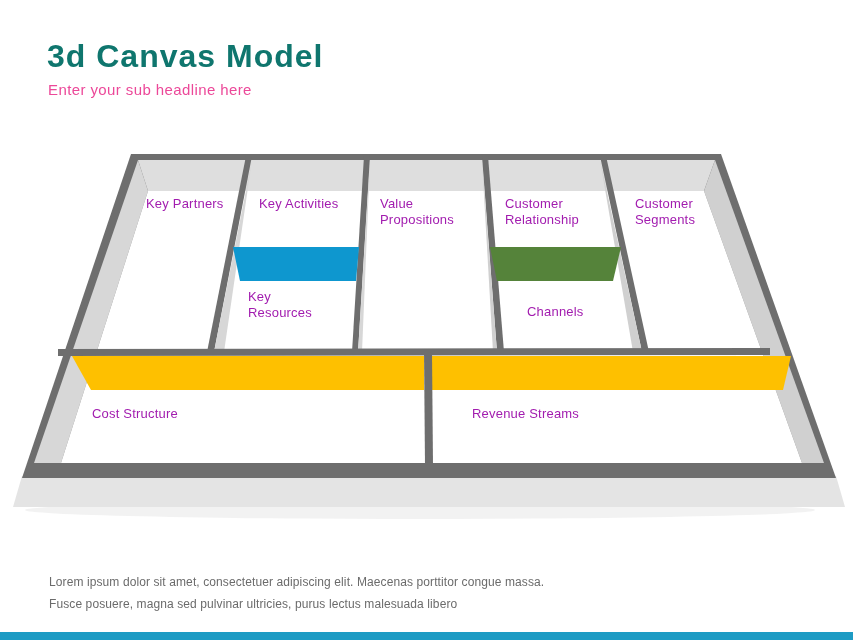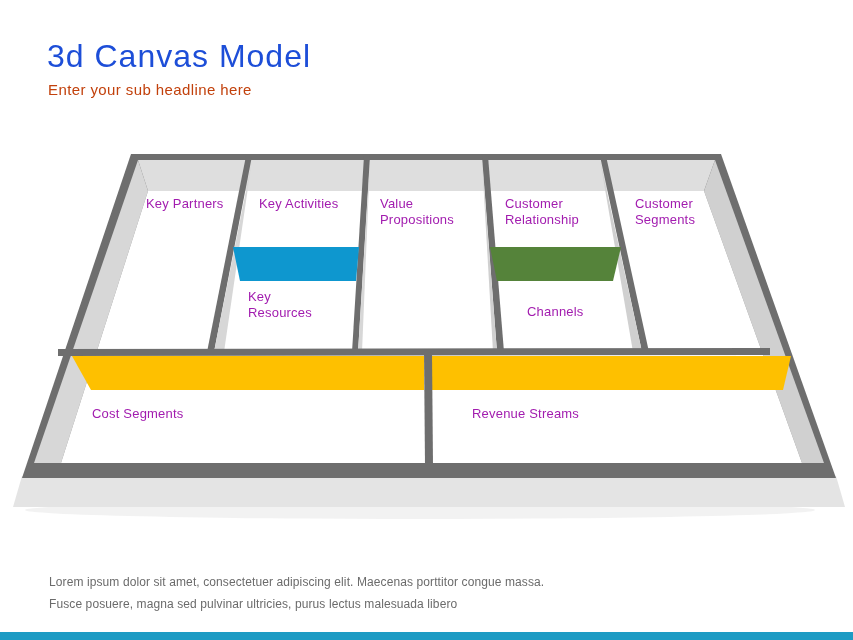--- a/index.html
+++ b/index.html
@@ -2,25 +2,25 @@
 <html><head>
 <meta charset="utf-8">
 <style>
   html,body{margin:0;padding:0;background:#ffffff;}
   .page{
     position:relative;width:853px;height:640px;background:#ffffff;overflow:hidden;
     font-family:"Liberation Sans", sans-serif;
   }
   .diagram-svg{position:absolute;left:0;top:0;width:853px;height:640px;}
   .page-title{
-    position:absolute;left:47px;top:38px;font-size:32px;font-weight:400;
-    color:#1d4ed8;letter-spacing:1px;
+    position:absolute;left:47px;top:38px;font-size:32px;font-weight:700;
+    color:#0f766e;letter-spacing:1px;
   }
   .page-subtitle{
-    position:absolute;left:48px;top:81px;font-size:15px;color:#c2410c;letter-spacing:.4px;
+    position:absolute;left:48px;top:81px;font-size:15px;color:#ec4899;letter-spacing:.4px;
   }
   .cell-label{
     position:absolute;font-size:13px;line-height:16px;color:#a21caf;letter-spacing:.2px;
   }
   .lbl-key-partners{left:146px;top:196px;width:80px;}
   .lbl-key-activities{left:259px;top:196px;width:80px;}
   .lbl-value-propositions{left:380px;top:196px;width:105px;}
   .lbl-customer-relationship{left:505px;top:196px;width:112px;}
   .lbl-customer-segments{left:635px;top:196px;width:95px;}
   .lbl-key-resources{left:248px;top:289px;width:90px;}
@@ -82,21 +82,21 @@
   <div class="page-title">3d Canvas Model</div>
   <div class="page-subtitle">Enter your sub headline here</div>
 
   <div class="cell-label lbl-key-partners">Key Partners</div>
   <div class="cell-label lbl-key-activities">Key Activities</div>
   <div class="cell-label lbl-value-propositions">Value Propositions</div>
   <div class="cell-label lbl-customer-relationship">Customer Relationship</div>
   <div class="cell-label lbl-customer-segments">Customer Segments</div>
   <div class="cell-label lbl-key-resources">Key Resources</div>
   <div class="cell-label lbl-channels">Channels</div>
-  <div class="cell-label lbl-cost-structure">Cost Segments</div>
+  <div class="cell-label lbl-cost-structure">Cost Structure</div>
   <div class="cell-label lbl-revenue-streams">Revenue Streams</div>
 
   <div class="highlights-body">
     <span>Lorem ipsum dolor sit amet, consectetuer adipiscing elit. Maecenas porttitor congue massa.</span>
     <span>Fusce posuere, magna sed pulvinar ultricies, purus lectus malesuada libero</span>
   </div>
 
 </div>
 
 </body></html>

